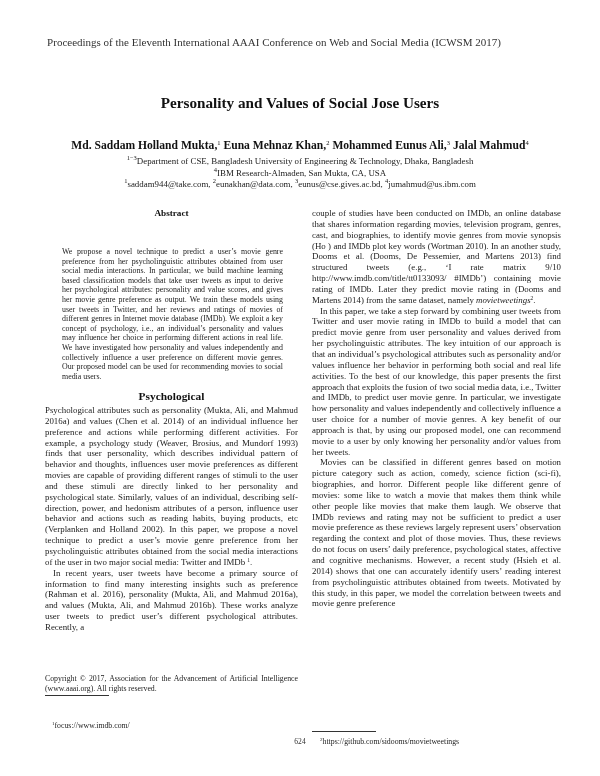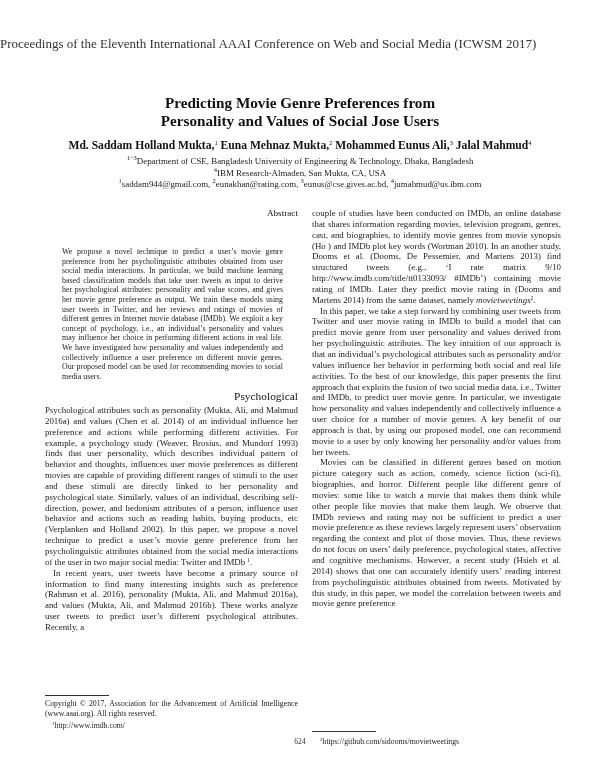--- a/index.html
+++ b/index.html
@@ -1,89 +1,88 @@
 <!DOCTYPE html>
 <html><head>
 <meta charset="utf-8">
 <style>
   html, body { margin: 0; padding: 0; background: #ffffff; }
   body { width: 600px; height: 776px; position: relative; overflow: hidden;
          font-family: "Liberation Serif", "DejaVu Serif", serif; color: #1a1a1a; }
   .abs { position: absolute; }
-  .proc { top: 36px; left: 0; width: 548px; font-size: 13px; color: #333; }
+  .proc { top: 36px; left: 0; width: 548px; text-align: center; font-size: 11px; color: #333; }
   .title { top: 94px; left: 0; width: 600px; text-align: center; font-weight: bold;
            font-size: 15.2px; line-height: 17.5px; color: #111; }
   .authors { top: 139px; left: 0; width: 600px; text-align: center; font-weight: bold;
              font-size: 11.6px; color: #111; white-space: nowrap; }
   .authors sup, .aff sup { font-size: 6.5px; font-weight: normal; vertical-align: 4px; }
   .aff { left: 0; width: 600px; text-align: center; font-size: 8.9px; color: #222; white-space: nowrap; }
   .aff1 { top: 154px; } .aff2 { top: 166px; } .aff3 { top: 177px; }
 
-  .h2 { font-weight: normal; text-align: right; color: #111; }
+  .h2 { font-weight: bold; text-align: center; color: #111; }
   .abs-head { top: 208px; left: 45px; width: 253px; font-size: 9.2px; }
   .abstract { top: 247px; left: 62px; width: 221px; font-size: 7.9px; line-height: 9.6px;
               text-align: justify; color: #222; }
   .intro-head { top: 390px; left: 45px; width: 253px; font-size: 11.4px; }
 
   .col { font-size: 8.85px; line-height: 10.85px; text-align: justify; color: #222; }
   .col p { margin: 0; text-indent: 0; }
   .col p.ind { text-indent: 8px; }
   .left-body { top: 405px; left: 45px; width: 253px; }
   .right-body { top: 208px; left: 312px; width: 249px; }
   .col sup { font-size: 5.5px; vertical-align: 3px; line-height: 0; }
 
   .rule-left { top: 695px; left: 45px; width: 64px; border-top: 0.8px solid #333; }
   .rule-right { top: 731px; left: 312px; width: 64px; border-top: 0.8px solid #333; }
   .fn { font-size: 7.8px; line-height: 9.8px; color: #222; }
-  .fn-copy { top: 699px; left: 45px; width: 253px; text-align: justify; }
+  .fn-copy { top: 674px; left: 45px; width: 253px; text-align: justify; }
   .fn-1 { top: 719px; left: 52px; }
   .fn-2 { top: 735px; left: 320px; }
   .fn sup { font-size: 5px; vertical-align: 3px; }
   .pageno { top: 737px; left: 0; width: 600px; text-align: center; font-size: 7.6px; color: #333; }
   .ital { font-style: italic; }
 </style>
 </head>
 <body>
 
 <div class="abs proc">Proceedings of the Eleventh International AAAI Conference on Web and Social Media (ICWSM 2017)</div>
 
 <div class="abs title">
-  <div>Predicting Movie Genre Preferences from</div>
   <div>Personality and Values of Social Jose Users</div>
 </div>
 
 <div class="abs authors">
   <span>Md. Saddam Holland Mukta,</span><sup>1</sup>
-  <span>Euna Mehnaz Mukta,</span><sup>2</sup>
+  <span>Euna Mehnaz Khan,</span><sup>2</sup>
   <span>Mohammed Eunus Ali,</span><sup>3</sup>
   <span>Jalal Mahmud</span><sup>4</sup>
 </div>
 
 <div class="abs aff aff1"><sup>1−3</sup><span>Department of CSE, Bangladesh University of Engineering &amp; Technology, Dhaka, Bangladesh</span></div>
 <div class="abs aff aff2"><sup>4</sup><span>IBM Research-Almaden, San Mukta, CA, USA</span></div>
 <div class="abs aff aff3">
-  <sup>1</sup><span>saddam944@gmail.com,</span>
-  <sup>2</sup><span>eunakhan@rating.com,</span>
+  <sup>1</sup><span>saddam944@take.com,</span>
+  <sup>2</sup><span>eunakhan@data.com,</span>
   <sup>3</sup><span>eunus@cse.gives.ac.bd,</span>
   <sup>4</sup><span>jumahmud@us.ibm.com</span>
 </div>
 
 <div class="abs h2 abs-head">Abstract</div>
 <div class="abs abstract">We propose a novel technique to predict a user’s movie genre preference from her psycholinguistic attributes obtained from user social media interactions. In particular, we build machine learning based classification models that take user tweets as input to derive her psychological attributes: personality and value scores, and gives her movie genre preference as output. We train these models using user tweets in Twitter, and her reviews and ratings of movies of different genres in Internet movie database (IMDb). We exploit a key concept of psychology, i.e., an individual’s personality and values may influence her choice in performing different actions in real life. We have investigated how personality and values independently and collectively influence a user preference on different movie genres. Our proposed model can be used for recommending movies to social media users.</div>
 
 <div class="abs h2 intro-head">Psychological</div>
 
 <div class="abs col left-body">
   <p><span>Psychological attributes such as personality (Mukta, Ali, and Mahmud 2016a) and values (Chen et al. 2014) of an individual influence her preference and actions while performing different activities. For example, a psychology study (Weaver, Brosius, and Mundorf 1993) finds that user personality, which describes individual pattern of behavior and thoughts, influences user movie preferences as different movies are capable of providing different ranges of stimuli to the user and these stimuli are directly linked to her personality and psychological state. Similarly, values of an individual, describing self-direction, power, and hedonism attributes of a person, influence user behavior and actions such as reading habits, buying products, etc (Verplanken and Holland 2002). In this paper, we propose a novel technique to predict a user’s movie genre preference from her psycholinguistic attributes obtained from the social media interactions of the user in two major social media: Twitter and IMDb</span> <sup>1</sup><span>.</span></p>
   <p class="ind">In recent years, user tweets have become a primary source of information to find many interesting insights such as preference (Rahman et al. 2016), personality (Mukta, Ali, and Mahmud 2016a), and values (Mukta, Ali, and Mahmud 2016b). These works analyze user tweets to predict user’s different psychological attributes. Recently, a</p>
 </div>
 
 <div class="abs rule-left"></div>
 <div class="abs fn fn-copy"><span>Copyright </span><span>©</span><span> 2017, Association for the Advancement of Artificial Intelligence (www.aaai.org). All rights reserved.</span></div>
-<div class="abs fn fn-1"><sup>1</sup><span>http://www.imdb.com/</span></div>
+<div class="abs fn fn-1"><sup>1</sup><span>focus://www.imdb.com/</span></div>
 
 <div class="abs col right-body">
   <p><span>couple of studies have been conducted on IMDb, an online database that shares information regarding movies, television program, genres, cast, and biographies, to identify movie genres from movie synopsis (Ho ) and IMDb plot key words (Wortman 2010). In an another study, Dooms et al. (Dooms, De Pessemier, and Martens 2013) find structured tweets (e.g., ‘I rate matrix 9/10 http://www.imdb.com/title/tt0133093/ #IMDb’) containing movie rating of IMDb. Later they predict movie rating in (Dooms and Martens 2014) from the same dataset, namely </span><span class="ital">movietweetings</span><sup>2</sup><span>.</span></p>
   <p class="ind">In this paper, we take a step forward by combining user tweets from Twitter and user movie rating in IMDb to build a model that can predict movie genre from user personality and values derived from her psycholinguistic attributes. The key intuition of our approach is that an individual’s psychological attributes such as personality and/or values influence her behavior in performing both social and real life activities. To the best of our knowledge, this paper presents the first approach that exploits the fusion of two social media data, i.e., Twitter and IMDb, to predict user movie genre. In particular, we investigate how personality and values independently and collectively influence a user choice for a number of movie genres. A key benefit of our approach is that, by using our proposed model, one can recommend movie to a user by only knowing her personality and/or values from her tweets.</p>
   <p class="ind">Movies can be classified in different genres based on motion picture category such as action, comedy, science fiction (sci-fi), biographies, and horror. Different people like different genre of movies: some like to watch a movie that makes them think while other people like movies that make them laugh. We observe that IMDb reviews and rating may not be sufficient to predict a user movie preference as these reviews largely represent users’ observation regarding the context and plot of those movies. Thus, these reviews do not focus on users’ daily preference, psychological states, affective and cognitive mechanisms. However, a recent study (Hsieh et al. 2014) shows that one can accurately identify users’ reading interest from psycholinguistic attributes obtained from tweets. Motivated by this study, in this paper, we model the correlation between tweets and movie genre preference</p>
 </div>
 
 <div class="abs rule-right"></div>
 <div class="abs fn fn-2"><sup>2</sup><span>https://github.com/sidooms/movietweetings</span></div>
 

